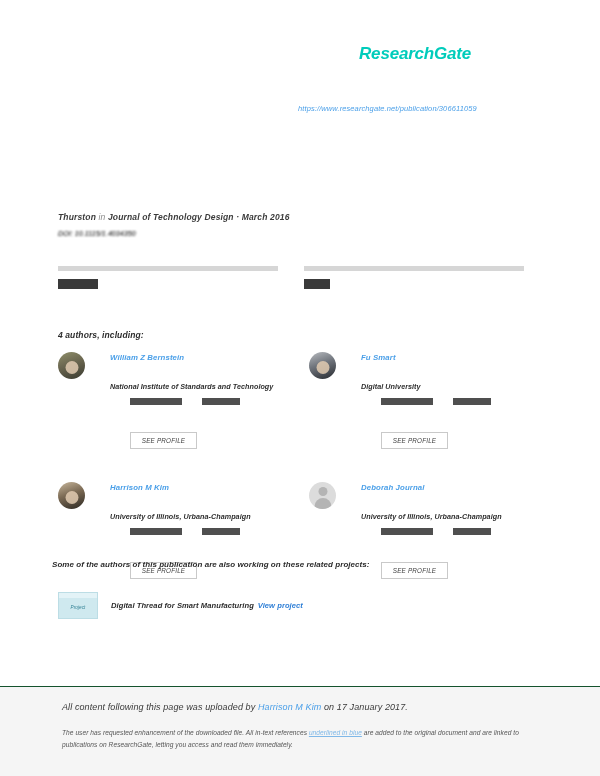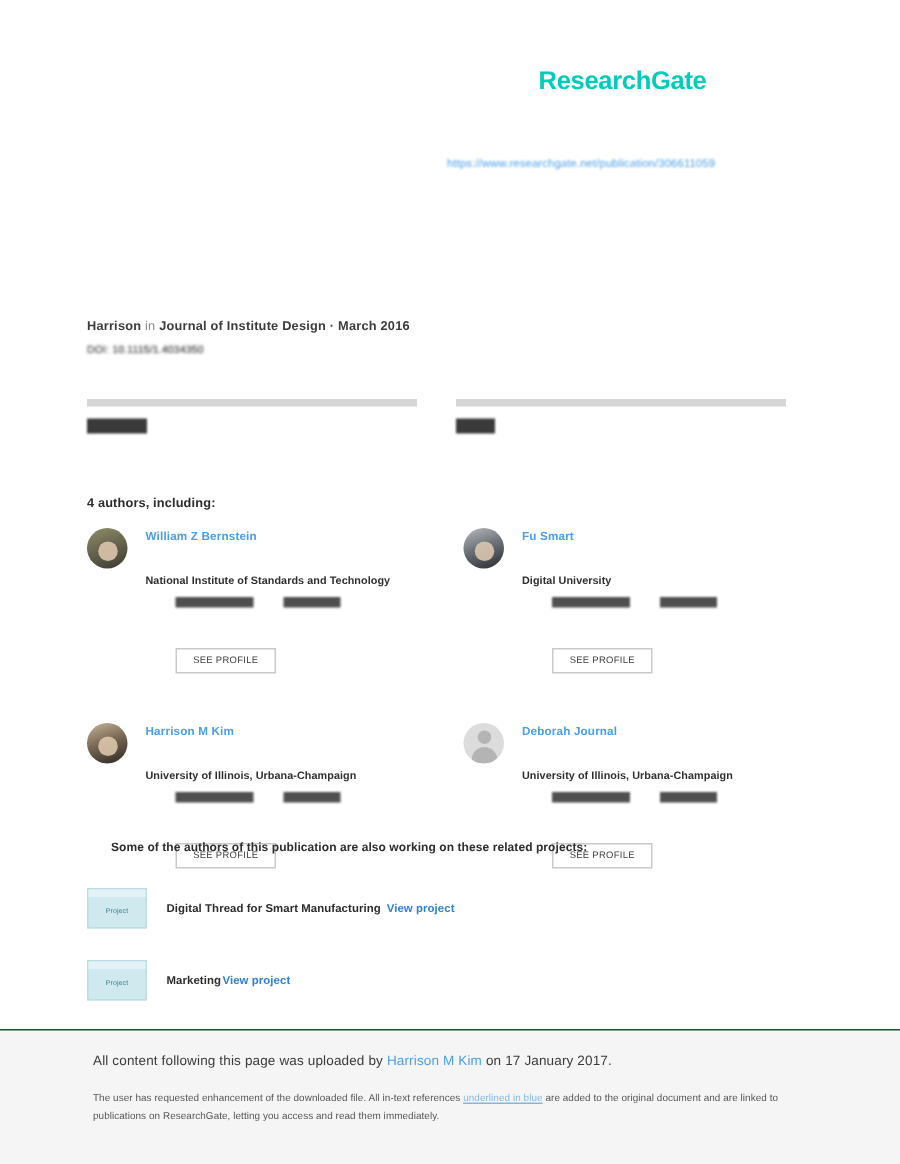--- a/index.html
+++ b/index.html
@@ -14,20 +14,21 @@
     color: #222222;
     overflow: hidden;
     position: relative;
   }
 
   .page {
     position: relative;
     width: 513px;
     height: 776px;
     box-sizing: border-box;
+    font-style: italic;
   }
 
   
   .header {
     position: relative;
     height: 140px;
   }
   .rg-logo {
     position: absolute;
     right: 42px;
@@ -130,21 +131,21 @@
     width: 470px;
   }
   .author-row {
     display: flex;
     gap: 32px;
     margin-bottom: 33px;
   }
   .author-card {
     width: 219px;
     display: flex;
-    gap: 12px;
+    gap: 25px;
     position: relative;
   }
   .avatar {
     width: 27px;
     height: 27px;
     border-radius: 50%;
     flex: 0 0 27px;
     overflow: hidden;
     position: relative;
     background: #cfcfcf;
@@ -243,21 +244,21 @@
     align-items: center;
     justify-content: center;
     filter: blur(0.35px);
     cursor: pointer;
     box-sizing: border-box;
   }
 
   
   .projects-heading {
     position: absolute;
-    left: 74px;
+    left: 52px;
     top: 560px;
     font-size: 8px;
     font-weight: bold;
     color: #2c2c2c;
     filter: blur(0.5px);
     letter-spacing: 0.05px;
   }
   .project-list {
     position: absolute;
     left: 58px;
@@ -352,23 +353,23 @@
 
 <div class="page">
 
   <div class="header">
     <div class="rg-logo">ResearchGate</div>
     <div class="article-url">https://www.researchgate.net/publication/306611059</div>
   </div>
 
   <div class="meta-block">
     <div class="meta-line">
-      <span>Harrison</span>
+      <span>Thurston</span>
       <span class="in-word">in</span>
-      <span>Journal of Institute Design</span>
+      <span>Journal of Technology Design</span>
       <span>·</span>
       <span>March 2016</span>
     </div>
     <div class="meta-doi">DOI: 10.1115/1.4034350</div>
   </div>
 
   <div class="stats">
     <div class="stat-col left">
       <div class="stat-bar"></div>
       <div class="stat-value"></div>
@@ -480,28 +481,20 @@
 
     <div class="project-row">
       <div class="project-thumb">
         <span class="project-thumb-label">Project</span>
       </div>
       <div class="project-text">
         <span>Digital Thread for Smart Manufacturing</span><span class="project-link">View project</span>
       </div>
     </div>
 
-    <div class="project-row compact">
-      <div class="project-thumb">
-        <span class="project-thumb-label">Project</span>
-      </div>
-      <div class="project-text">
-        <span>Marketing</span><span class="project-link">View project</span>
-      </div>
-    </div>
 
   </div>
 
   <div class="footer">
     <div class="upload-line">
       <span>All content following this page was uploaded by</span>
       <span class="link">Harrison M Kim</span>
       <span>on 17 January 2017.</span>
     </div>
     <div class="disclaimer">

